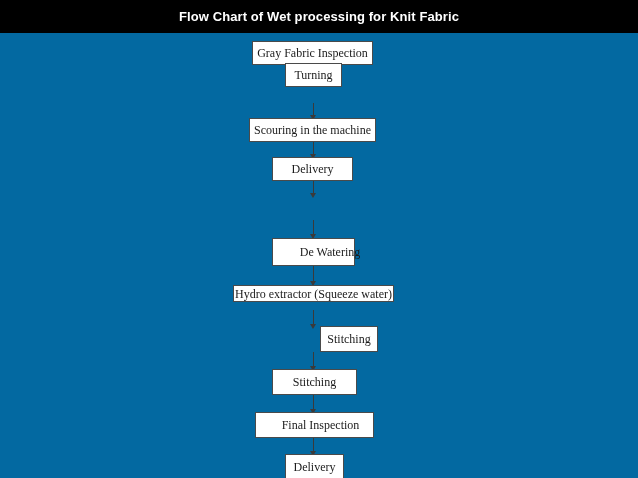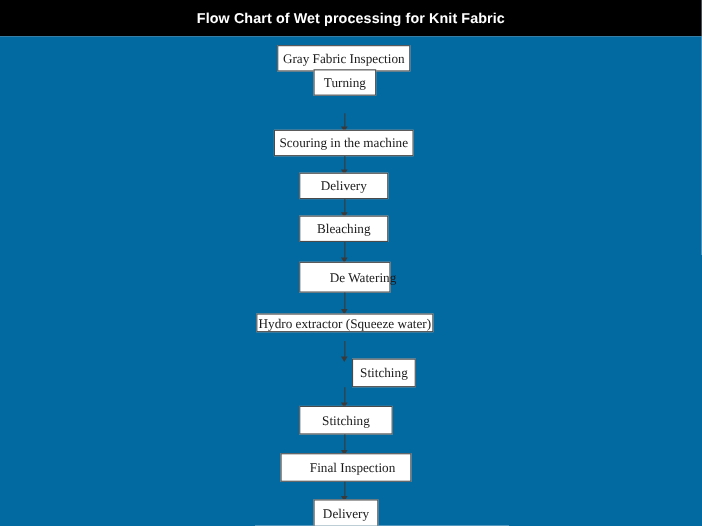--- a/index.html
+++ b/index.html
@@ -102,23 +102,20 @@
   </div>
   <div class="connector" style="left:313px; top:109px; height:14px;"></div>
   <div class="arrowhead" style="left:310px; top:121px;"></div>
 
   <div class="node" style="left:272px; top:124px; width:81px; height:24px;">
     <span>Delivery</span>
   </div>
   <div class="connector" style="left:313px; top:148px; height:14px;"></div>
   <div class="arrowhead" style="left:310px; top:160px;"></div>
 
-  <div class="node" style="left:272px; top:163px; width:81px; height:24px;">
-    <span>Bleaching</span>
-  </div>
   <div class="connector" style="left:313px; top:187px; height:16px;"></div>
   <div class="arrowhead" style="left:310px; top:201px;"></div>
 
   <div class="node" style="left:272px; top:205px; width:83px; height:28px;padding-left:33px;">
     <span>De Watering</span>
   </div>
   <div class="connector" style="left:313px; top:233px; height:17px;"></div>
   <div class="arrowhead" style="left:310px; top:248px;"></div>
 
   <div class="node" style="left:233px; top:252px; width:161px; height:17px;">

